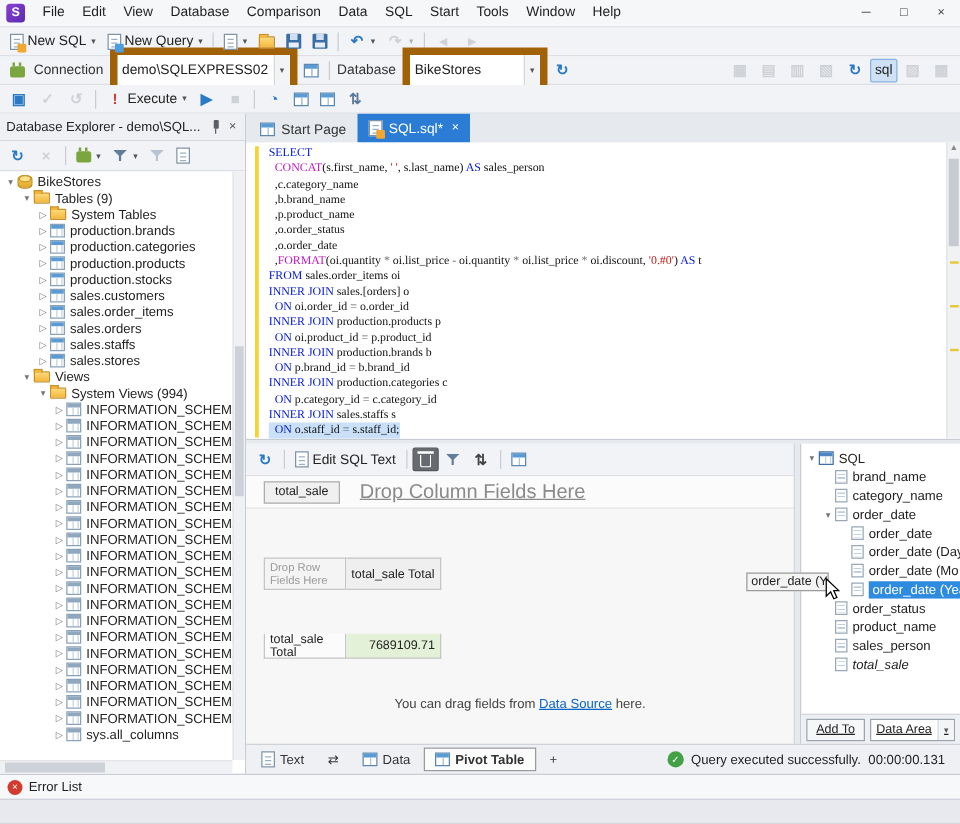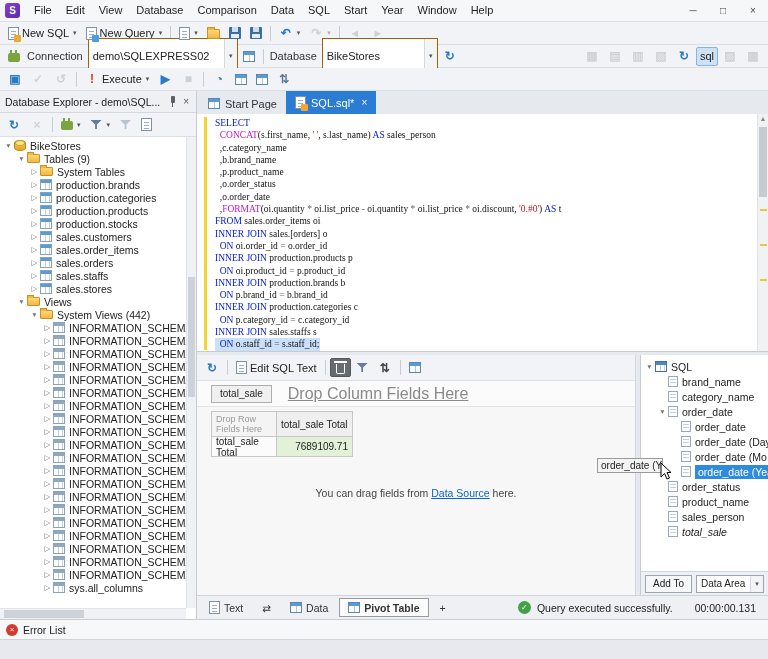--- a/index.html
+++ b/index.html
@@ -21,21 +21,21 @@
   
   .toolbar { height:23px; background:#f2f3f6; border-bottom:1px solid #dcdfe4; display:flex; align-items:center; padding:0 4px; flex:none; gap:1px; }
   .tb-btn { height:19px; display:flex; align-items:center; gap:3px; padding:1px 3px; border-radius:2px; border:1px solid transparent; }
   .tb-btn.pressed { background:#cfe1f5; border-color:#88b3e0; }
   .tb-btn.dark { background:#676b70; border-color:#55585c; color:#fff; }
   .tb-btn.disabled { opacity:.4; }
   .tb-sep { width:1px; height:15px; background:#c9cdd3; margin:0 3px; flex:none; }
   .tb-spacer { flex:1; }
   .tb-label { color:#333; margin:0 4px 0 2px; }
   .tb-text { font-size:11px; color:#222; white-space:nowrap; }
-  .tb-combo { height:36px; background:#fff; border:1px solid #a16207; display:flex; align-items:center; overflow:hidden; }
+  .tb-combo { height:36px; background:#fff; border:6px solid #a16207; display:flex; align-items:center; overflow:hidden; }
   .combo-text { flex:1; padding:0 4px; white-space:nowrap; overflow:hidden; font-size:11px; }
   .combo-arrow { width:13px; height:100%; display:flex; align-items:center; justify-content:center; font-size:7px; color:#555; border-left:1px solid #d4d9df; background:#f2f4f6; flex:none; }
   .dd { font-size:7px; color:#555; margin-left:1px; }
   .gly { font-size:12px; line-height:1; width:14px; text-align:center; font-weight:bold; color:#444; flex:none; }
 
   
   .ic { display:inline-block; vertical-align:middle; position:relative; flex:none; }
   .ic-doc { width:11px; height:13px; background:#fff; border:1px solid #7e93a8; }
   .ic-doc::before { content:''; position:absolute; left:2px; top:3px; right:2px; height:1px; background:#9ab0c4; box-shadow:0 3px 0 #9ab0c4,0 6px 0 #9ab0c4; }
   .ic-doc-sql::after { content:''; position:absolute; right:-3px; bottom:-3px; width:7px; height:7px; background:#f0a830; border-radius:1px; }
@@ -118,48 +118,48 @@
   .lower { height:240px; flex:none; display:flex; min-width:0; }
   .pivot-pane { flex:1; min-width:0; display:flex; flex-direction:column; background:#fafafa; }
   .pivot-toolbar { height:26px; flex:none; background:#f2f3f6; border-bottom:1px solid #dcdfe4; display:flex; align-items:center; padding:0 4px; gap:1px; }
   .pivot-body { flex:1; overflow:hidden; background:#f7f7f7; }
   .zone-filter { height:22px; display:flex; align-items:center; padding-left:8px; color:#8a8a8a; font-size:10px; background:#fbfbfb; border-bottom:1px solid #e3e3e3; }
   .zone-cols { height:26px; display:flex; align-items:center; padding-left:14px; gap:16px; border-bottom:1px solid #e3e3e3; background:#fbfbfb; }
   .chip { height:18px; padding:0 8px; display:flex; align-items:center; background:#f0f0f0; border:1px solid #adadad; font-size:10px; color:#222; }
   .zone-cols .hint { color:#8a8a8a; font-size:16px;text-decoration:underline; }
   .pvt-grid { margin:4px 0 0 14px; font-size:10px; }
   .pvt-row { display:flex; }
-  .pvt-cell { border:1px solid #c6c6c6; border-left:none; border-top:none; padding:2px 4px; }
+  .pvt-cell { border:1px solid #c6c6c6; border-left:none; border-top:none; padding:2px 4px;margin-top:35px; }
   .pvt-cell:first-child { border-left:1px solid #c6c6c6; }
   .pvt-row:first-child .pvt-cell { border-top:1px solid #c6c6c6; }
   .cell-rowdrop { width:66px; height:26px; color:#9a9a9a; font-size:9px; line-height:10px; background:#f4f4f4; }
   .cell-colhdr { width:76px; height:26px; background:#efefef; display:flex; align-items:center; }
   .cell-rowhdr { width:66px; height:20px; background:#fbfbfb; display:flex; align-items:center; }
   .cell-value { width:76px; height:20px; background:#e3f1d8; display:flex; align-items:center; justify-content:flex-end; color:#222; }
   .pvt-hint { margin-top:30px; text-align:center; font-size:10.5px; color:#444; }
   .pvt-hint a { color:#0a64c8; text-decoration:underline; }
 
   .splitter-v { width:5px; flex:none; background:#e6e9ee; border-left:1px solid #d4d7dc; }
 
   .fields-pane { width:128px; flex:none; display:flex; flex-direction:column; background:#fff; border-left:1px solid #c8ccd2; }
   .fields-tree { flex:1; overflow:hidden; padding-top:4px; }
   .fields-tree .tree-row { height:15px; font-size:10.5px; }
   .fields-tree .tree-row.sel .tree-label { background:#2f8be0; color:#fff; padding:1px 3px; }
-  .fields-footer { height:24px; flex:none; background:#eef0f3; border-top:1px solid #d3d6db; display:flex; align-items:center; gap:4px; padding:0 4px; }
+  .fields-footer { height:24px; flex:none; background:#eef0f3; border-top:1px solid #d3d6db; display:flex; align-items:center; gap:4px; padding:0 4px;text-decoration:underline; }
   .mini-btn { height:18px; padding:0 7px; border:1px solid #9aa5b1; background:#f6f7f9; font-size:10px; display:flex; align-items:center; }
   .mini-combo { height:18px; flex:1; border:1px solid #9aa5b1; background:#fff; font-size:10px; display:flex; align-items:center; padding-left:4px; }
   .mini-combo .combo-arrow { height:100%; }
 
   
   .bottom-tabs { height:24px; flex:none; background:#eef0f3; border-top:1px solid #cfd3d9; display:flex; align-items:center; padding:0 4px; gap:3px; }
   .bt-tab { height:19px; display:flex; align-items:center; gap:4px; padding:0 8px; font-size:10.5px; color:#333; }
   .bt-tab.active { background:#fbfbfc; border:1px solid #979ca3; font-weight:bold; }
   .bt-status { margin-left:auto; display:flex; align-items:center; gap:6px; padding-right:8px; font-size:10.5px; color:#222; }
   .status-check { width:13px; height:13px; border-radius:50%; background:#43a047; color:#fff; font-size:8px; display:flex; align-items:center; justify-content:center; flex:none; }
-  .status-time { margin-left:16px; }
+  .status-time { margin-left:0; }
 
   
   .error-bar { height:20px; flex:none; background:#f7f8fa; border-top:1px solid #c9cdd3; display:flex; align-items:center; gap:5px; padding-left:6px; font-size:10.5px; }
   .err-icon { width:12px; height:12px; border-radius:50%; background:#d23b2e; color:#fff; font-size:8px; display:flex; align-items:center; justify-content:center; }
   .bottom-strip { height:20px; flex:none; background:#e7e9ee; border-top:1px solid #d0d3d9; }
 
   
   .tooltip { position:absolute; left:597px; top:458px; width:66px; height:15px; background:#f4f4f4; border:1px solid #9a9a9a;
              font-size:10px; line-height:13px; padding-left:3px; white-space:nowrap; overflow:hidden; z-index:20; }
   .cursor { position:absolute; left:660px; top:462px; z-index:21; }
@@ -173,21 +173,21 @@
     <div class="app-icon">S</div>
     <nav class="menus">
         <span class="menu-item">File</span>
         <span class="menu-item">Edit</span>
         <span class="menu-item">View</span>
         <span class="menu-item">Database</span>
         <span class="menu-item">Comparison</span>
         <span class="menu-item">Data</span>
         <span class="menu-item">SQL</span>
         <span class="menu-item">Start</span>
-        <span class="menu-item">Year</span>
+        <span class="menu-item">Tools</span>
         <span class="menu-item">Window</span>
         <span class="menu-item">Help</span>
       </nav>
     <div class="win-controls">
       <span class="win-btn">─</span>
       <span class="win-btn">□</span>
       <span class="win-btn">×</span>
     </div>
   </div>
 
@@ -411,21 +411,21 @@
               <span class="tree-label">sales.stores</span>
             </div>
             <div class="tree-row" style="padding-left: 16px;">
               <span class="arrow">▾</span>
               <span class="ic ti-folder"></span>
               <span class="tree-label">Views</span>
             </div>
             <div class="tree-row" style="padding-left: 29px;">
               <span class="arrow">▾</span>
               <span class="ic ti-folder"></span>
-              <span class="tree-label">System Views (442)</span>
+              <span class="tree-label">System Views (994)</span>
             </div>
             <div class="tree-row" style="padding-left: 42px;">
               <span class="arrow">▷</span>
               <span class="ic ti-view"></span>
               <span class="tree-label">INFORMATION_SCHEMA.CHE</span>
             </div>
             <div class="tree-row" style="padding-left: 42px;">
               <span class="arrow">▷</span>
               <span class="ic ti-view"></span>
               <span class="tree-label">INFORMATION_SCHEMA.COL</span>

